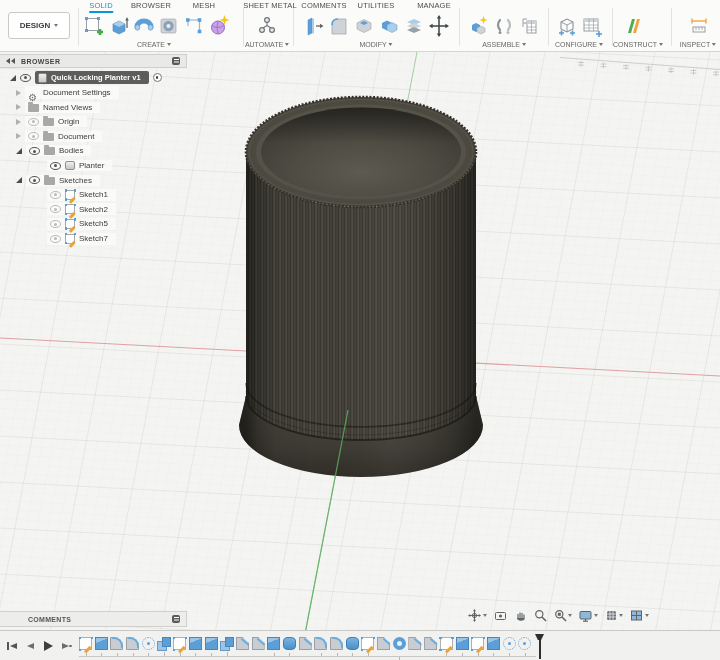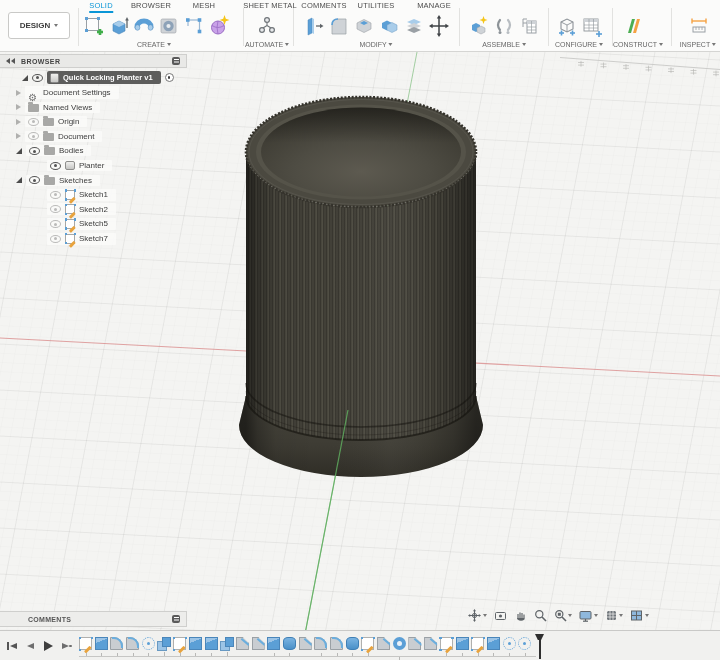--- a/index.html
+++ b/index.html
@@ -35,21 +35,21 @@
   .browser{position:absolute;left:0;top:54px;width:187px;z-index:12;}
   .bheader{height:14px;background:#e9e9e7;border:1px solid #cfcfcd;border-left:none;display:flex;
            align-items:center;padding:0 6px;gap:6px;cursor:pointer;}
   .collapse{display:flex;gap:1px;}
   .ltri{width:0;height:0;border-top:3px solid transparent;border-bottom:3px solid transparent;border-right:4px solid #555;}
   .btitle{font-size:7px;font-weight:700;color:#444;letter-spacing:.4px;}
   .micon{margin-left:auto;width:8px;height:8px;border-radius:2px;background:#5a5a5a;position:relative;cursor:pointer;}
   .micon::after{content:"";position:absolute;left:1.5px;top:2.2px;width:5px;height:1px;background:#fff;box-shadow:0 2.5px #fff;}
   .tree{padding-top:3px;display:flex;flex-direction:column;gap:2.6px;}
   .trow{display:flex;align-items:center;height:12px;gap:4px;cursor:pointer;}
-  .rootrow{padding-left:22px;height:13px;}
+  .rootrow{padding-left:10px;height:13px;}
   .ind1{padding-left:16px;}
   .ind2{padding-left:47px;}
   .chip{display:flex;align-items:center;gap:4px;background:rgba(250,250,249,.85);
         padding:1px 8px 1px 3px;border-radius:1px;}
   .rootchip{display:flex;align-items:center;gap:4px;background:#5d5d5c;padding:1.5px 8px 1.5px 3px;border-radius:2px;}
   .rootchip .tlabel{color:#fff;font-weight:700;font-size:7.5px;}
   .tlabel{font-size:8px;color:#3c3c3c;white-space:nowrap;}
   .tri{width:0;height:0;border-top:3.5px solid transparent;border-bottom:3.5px solid transparent;
        border-left:5px solid #b0b0ae;flex:none;cursor:pointer;}
   .tri.expanded{border:0;border-bottom:6px solid #4c4c4c;border-left:6px solid transparent;}

